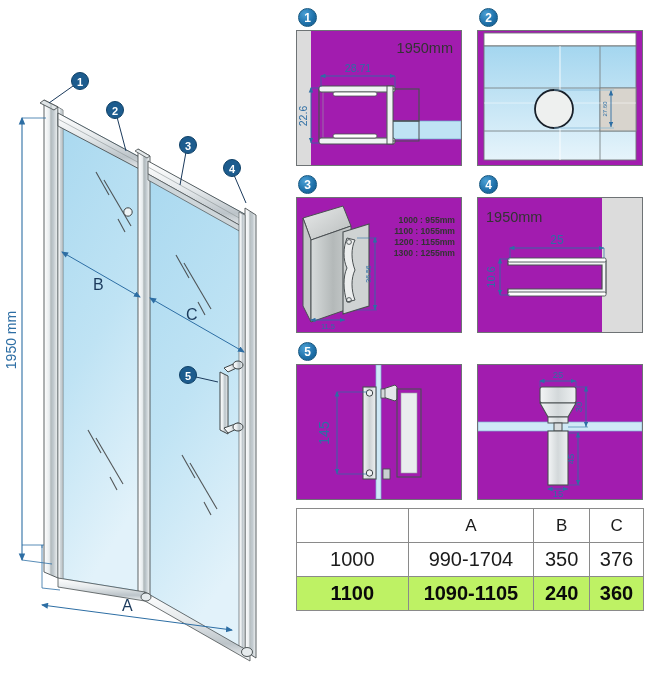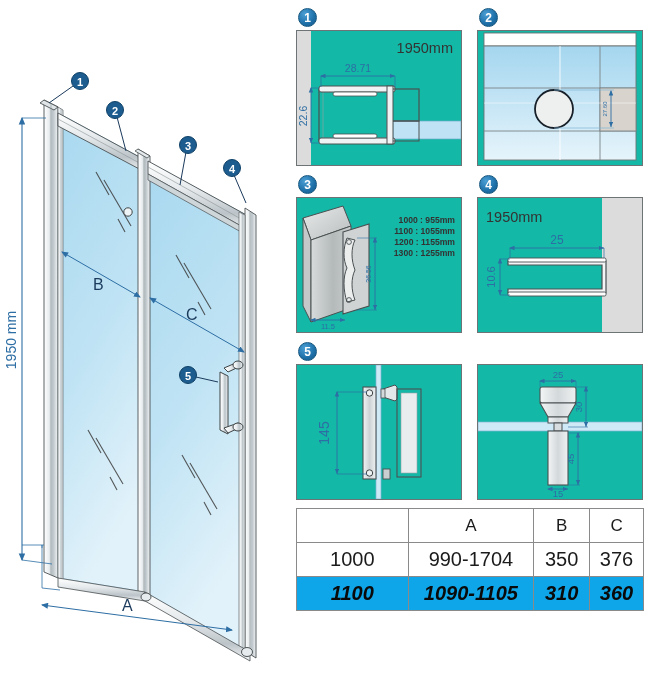--- a/index.html
+++ b/index.html
@@ -29,21 +29,21 @@
     width: 19px; height: 19px; border-radius: 50%;
     background: radial-gradient(circle at 35% 30%, #4a9fd4 0%, #1d6fa8 60%, #17598a 100%);
     color: #fff; font-size: 12px; font-weight: bold;
     line-height: 19px; text-align: center;
     border: 1px solid #14567f;
   }
   .panel .frame {
     position: absolute; left: 0; top: 22px;
     width: 166px; height: 136px;
     border: 1px solid #6e7375;
-    background: #14b8a6;
+    background: #a21caf;
     overflow: hidden;
   }
   .panel svg { display: block; }
 
   
   #spec-table-wrap { position: absolute; left: 296px; top: 508px; width: 348px; }
   table#spec-table {
     border-collapse: collapse;
     width: 348px;
     font-family: "Liberation Sans", sans-serif;
@@ -51,21 +51,21 @@
   #spec-table td, #spec-table th {
     border: 1px solid #8a8a8a;
     text-align: center;
     font-weight: normal;
     font-size: 20px;
     color: #1b1b1b;
     height: 34px;
     padding: 0 2px;
   }
   #spec-table th { font-size: 17px; }
-  #spec-table tr.hl td { background: #0ea5e9; font-weight: bold; color: #0a0a0a; font-style: italic; }
+  #spec-table tr.hl td { background: #bef264; font-weight: bold; color: #0a0a0a; }
   #spec-table col.c0 { width: 112px; }
   #spec-table col.c1 { width: 126px; }
   #spec-table col.c2 { width: 56px; }
   #spec-table col.c3 { width: 54px; }
 
   .dimtxt { font-family: "Liberation Sans", sans-serif; fill: #2d6ea4; }
   .dimtxt-dark { font-family: "Liberation Sans", sans-serif; fill: #333; }
   .lbl-dark { font-family: "Liberation Sans", sans-serif; fill: #1b3a5c; }
 </style>
 </head>
@@ -482,20 +482,20 @@
       <tbody>
         <tr>
           <td>1000</td>
           <td>990-1704</td>
           <td>350</td>
           <td>376</td>
         </tr>
         <tr class="hl">
           <td>1100</td>
           <td>1090-1105</td>
-          <td>310</td>
+          <td>240</td>
           <td>360</td>
         </tr>
       </tbody>
     </table>
   </div>
 
 </div>
 
 </body></html>

